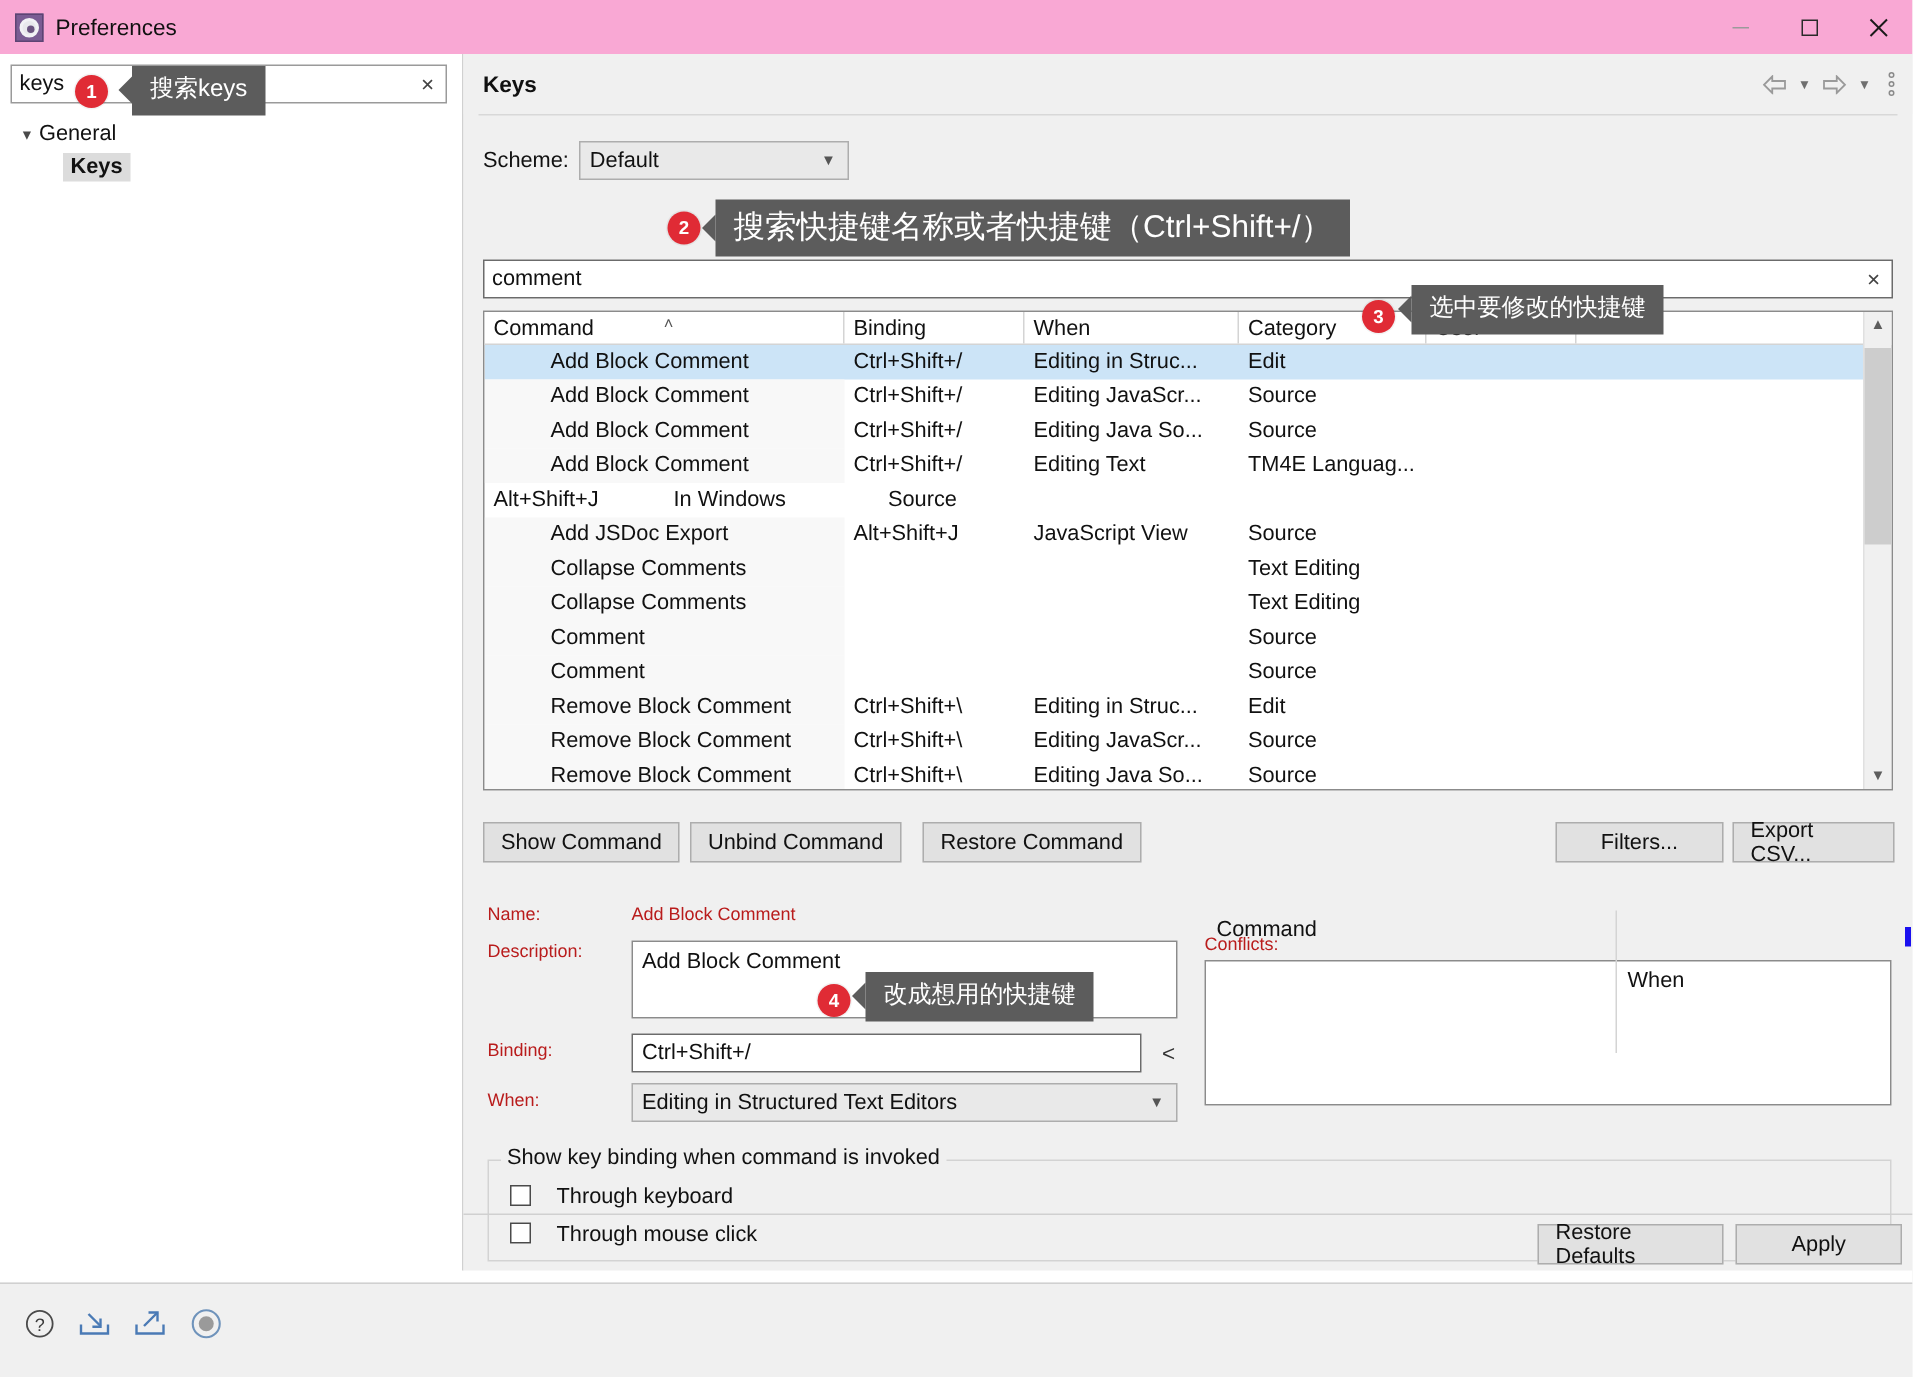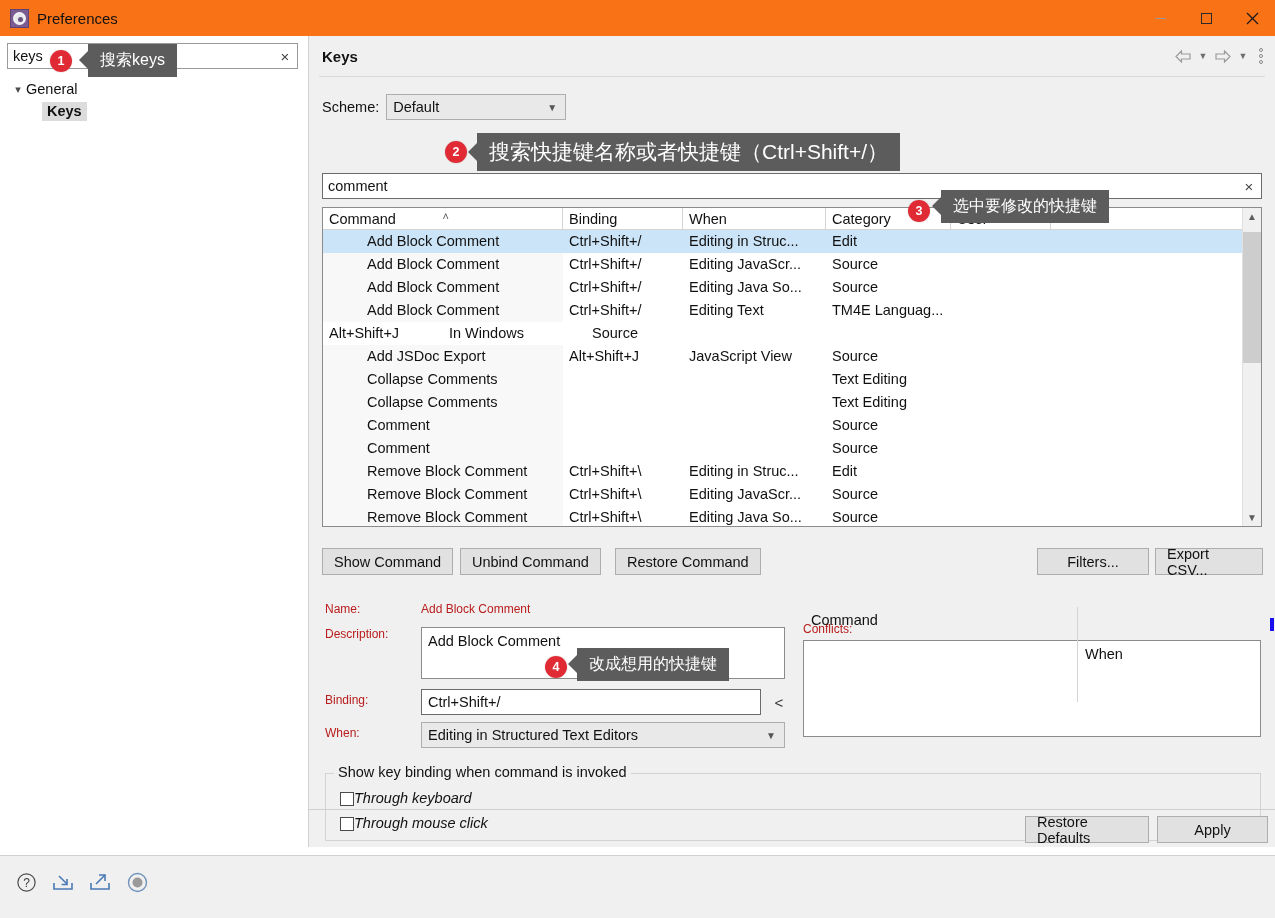--- a/index.html
+++ b/index.html
@@ -10,21 +10,21 @@
     font-size:14.5px;
     color:#111;
     background:#ffffff;
     overflow:hidden;
     position:relative;
   }
 
   
   .titlebar{
     position:absolute; left:0; top:0; width:1275px; height:36px;
-    background:#f97316;
+    background:#f9a8d4;
     display:flex; align-items:center;
   }
   .title-icon{
     width:19px;height:19px;margin-left:10px;margin-right:8px;
     background:#7a5c93;
     border:1px solid #5d4473;
     display:flex;align-items:center;justify-content:center;
     position:relative;
   }
   .title-icon .gear{
@@ -207,21 +207,21 @@
 
   
   .groupbox{
     position:absolute;left:16px;top:737px;width:936px;height:68px;
     border:1px solid #d3d3d3;
   }
   .groupbox .gtitle{
     position:absolute;left:8px;top:-10px;background:#f0f0f0;padding:0 4px;
     font-size:14.5px;color:#111;
   }
-  .chk-row{ position:absolute;display:flex;align-items:flex-end;gap:0;font-size:14.5px;font-style:italic; }
+  .chk-row{ position:absolute;display:flex;align-items:flex-start;gap:17px;font-size:14.5px; }
   #chk-keyboard{ left:14px;top:16px; }
   #chk-mouse{ left:14px;top:41px; }
   .chk{ width:14px;height:14px;border:1px solid #4a4a4a;background:#ffffff;display:block; }
 
   
   .btm-rule{ position:absolute;left:309px;top:809px;width:966px;height:1px;background:#d0d0d0; }
   #restore-defaults{ position:absolute;left:1025px;top:816px;width:124px;height:27px; }
   #apply-btn{ position:absolute;left:1157px;top:816px;width:111px;height:27px; }
 
   .footer{

